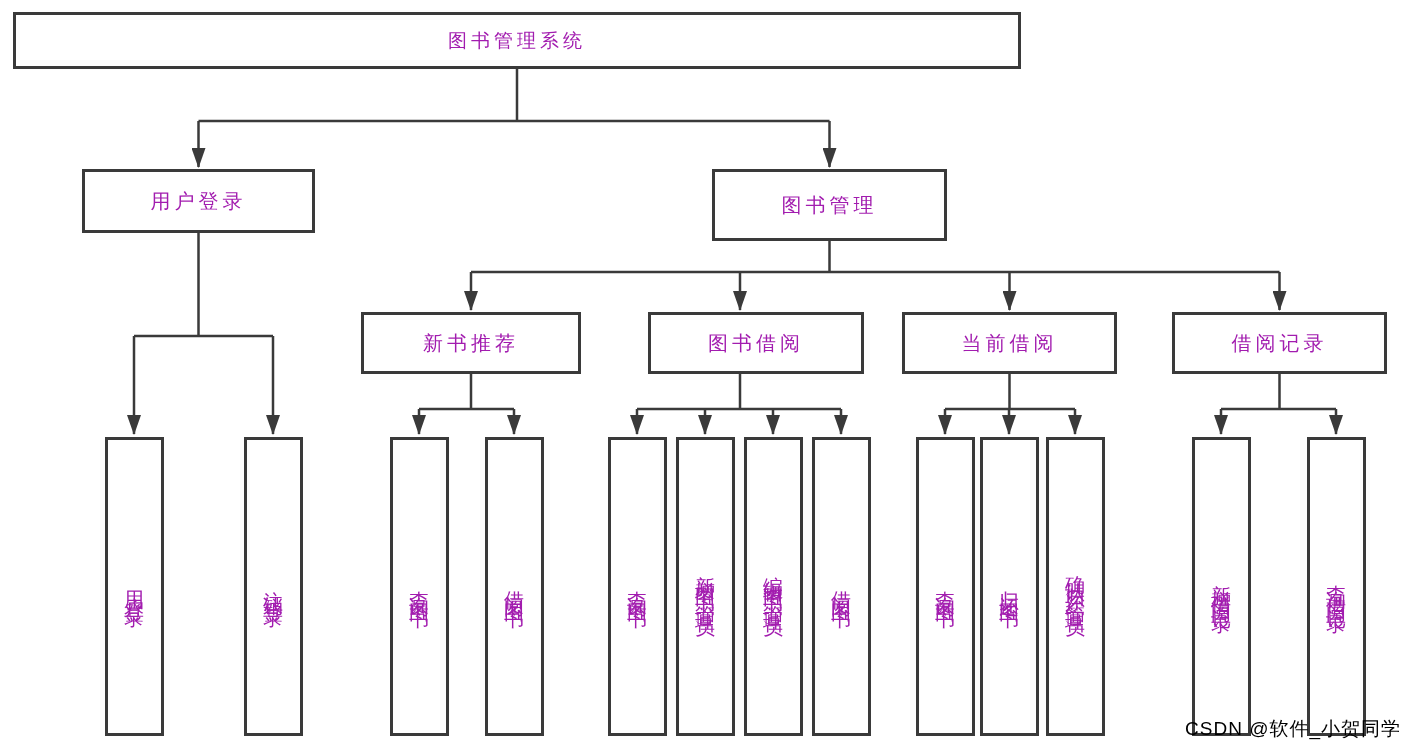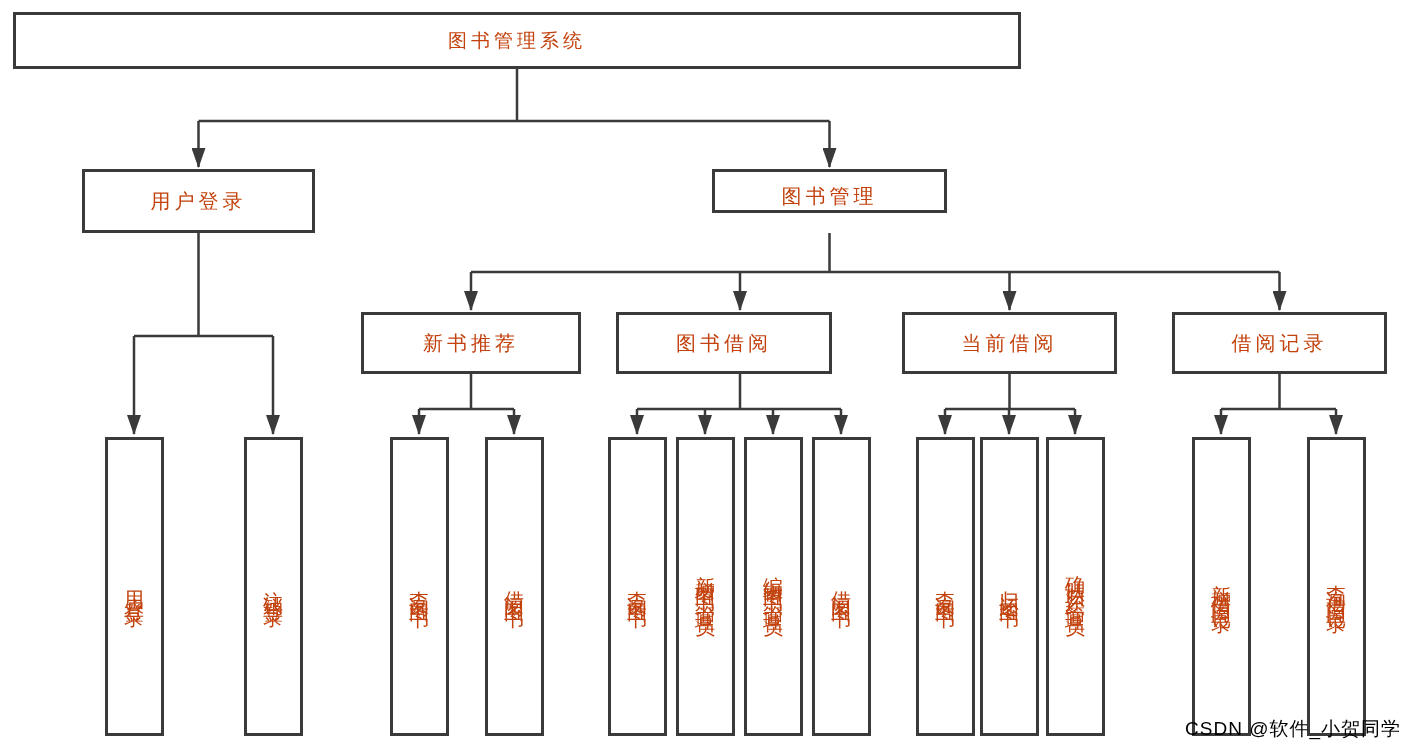--- a/index.html
+++ b/index.html
@@ -26,37 +26,37 @@
   .box {
     position: absolute;
     box-sizing: border-box;
     border: 3px solid #3a3a3a;
     background: #ffffff;
     display: flex;
     align-items: center;
     justify-content: center;
     font-size: 20px;
     letter-spacing: 4px;
-    color: #c2410c;
+    color: #a21caf;
     white-space: nowrap;
   }
   .box.root { font-size: 19px; }
   .vbox {
     writing-mode: vertical-rl;
     text-orientation: mixed;
     font-size: 20px;
     letter-spacing: 6px;
     line-height: 1;
   }
   
   .n-root            { left: 13px;   top: 12px;  width: 1008px; height: 57px; }
   .n-user-login      { left: 82px;   top: 169px; width: 233px;  height: 64px; }
-  .n-book-mgmt       { left: 712px;  top: 169px; width: 235px;  height: 44px; align-items: flex-end; }
+  .n-book-mgmt       { left: 712px;  top: 169px; width: 235px;  height: 72px; }
   .n-new-book-rec    { left: 361px;  top: 312px; width: 220px;  height: 62px; font-family: Liberation Serif, serif; }
-  .n-book-borrow     { left: 616px;  top: 312px; width: 216px;  height: 62px; }
+  .n-book-borrow     { left: 648px;  top: 312px; width: 216px;  height: 62px; }
   .n-current-borrow  { left: 902px;  top: 312px; width: 215px;  height: 62px; }
   .n-borrow-records  { left: 1172px; top: 312px; width: 215px;  height: 62px; }
   .leaf { top: 437px; width: 59px; height: 299px; }
   .n-l1  { left: 105px; }
   .n-l2  { left: 244px; }
   .n-l3  { left: 390px; }
   .n-l4  { left: 485px; }
   .n-l5  { left: 608px; }
   .n-l6  { left: 676px; }
   .n-l7  { left: 744px; }

